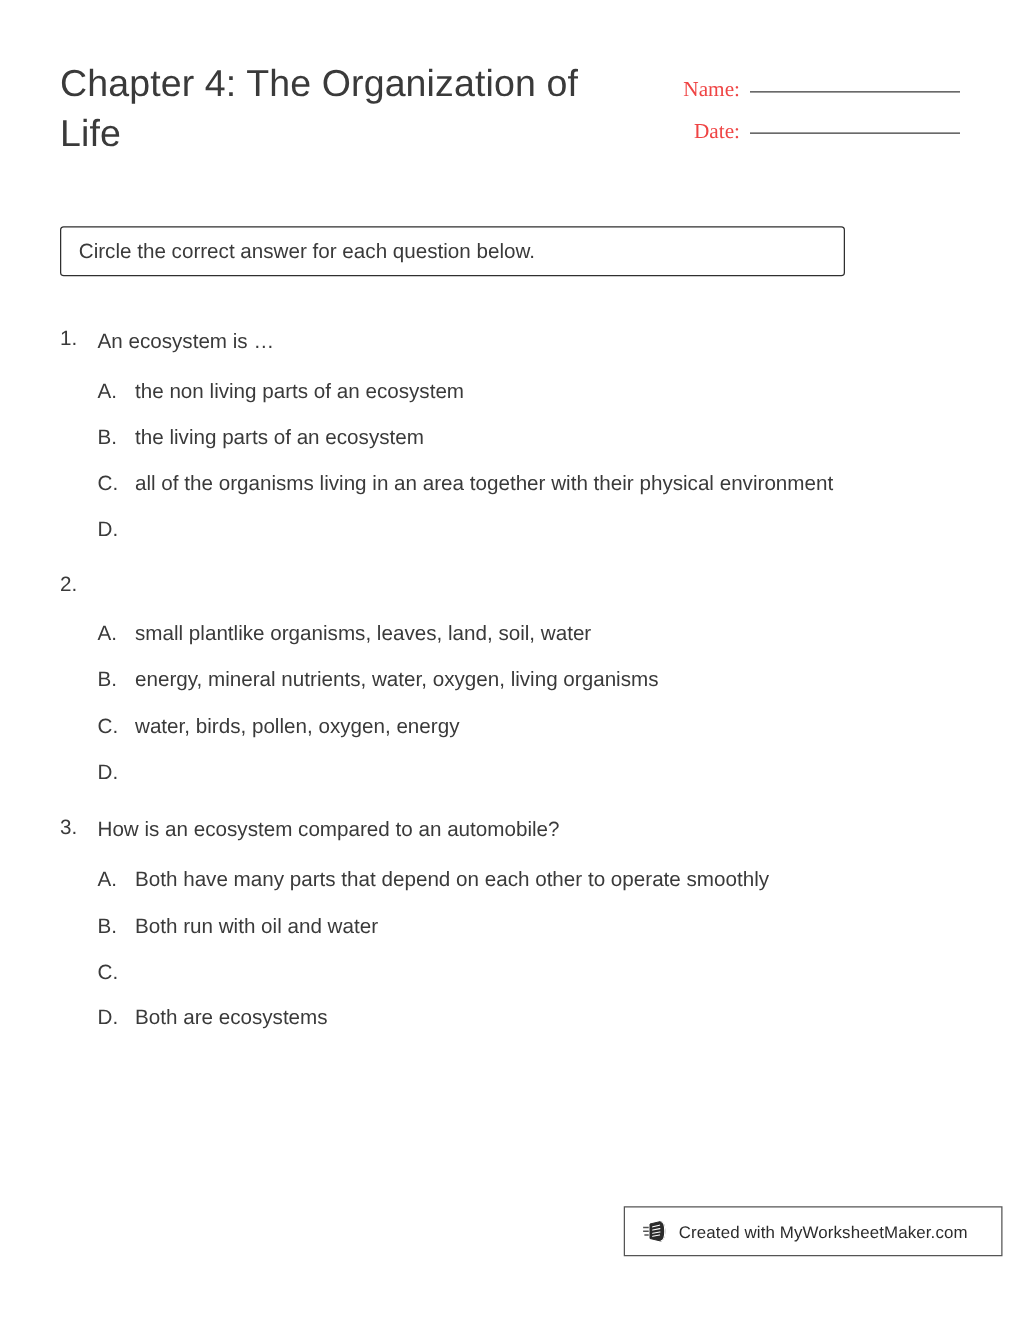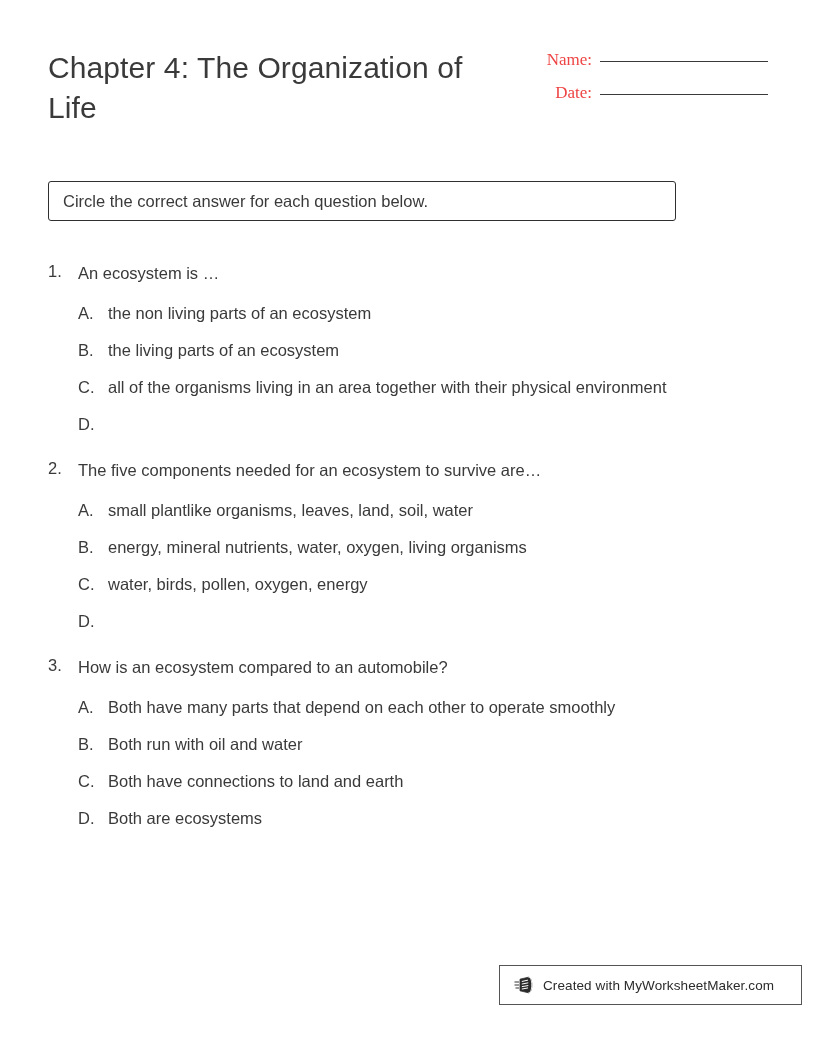--- a/index.html
+++ b/index.html
@@ -16,21 +16,21 @@
     overflow: hidden;
   }
 
   
   .header {
     position: absolute;
     left: 48px;
     top: 44px;
     width: 720px;
     display: flex;
-    align-items: flex-start;
+    align-items: flex-end;
     justify-content: space-between;
   }
   .worksheet-title {
     width: 470px;
     font-size: 30px;
     line-height: 40px;
     font-weight: 300;
     color: #3a3a3a;
     letter-spacing: 0.1px;
     margin: 0;
@@ -199,21 +199,20 @@
       <span class="option-text">all of the organisms living in an area together with their physical environment</span>
     </div>
     <div class="option-row">
       <span class="option-letter">D.</span>
     </div>
   </div>
 
   <div class="question-block">
     <div class="question-stem">
       <span class="question-number">2.</span>
-      <span class="question-text">The five components needed for an ecosystem to survive are…</span>
     </div>
     <div class="option-row">
       <span class="option-letter">A.</span>
       <span class="option-text">small plantlike organisms, leaves, land, soil, water</span>
     </div>
     <div class="option-row">
       <span class="option-letter">B.</span>
       <span class="option-text">energy, mineral nutrients, water, oxygen, living organisms</span>
     </div>
     <div class="option-row">
@@ -233,21 +232,20 @@
     <div class="option-row">
       <span class="option-letter">A.</span>
       <span class="option-text">Both have many parts that depend on each other to operate smoothly</span>
     </div>
     <div class="option-row">
       <span class="option-letter">B.</span>
       <span class="option-text">Both run with oil and water</span>
     </div>
     <div class="option-row">
       <span class="option-letter">C.</span>
-      <span class="option-text">Both have connections to land and earth</span>
     </div>
     <div class="option-row">
       <span class="option-letter">D.</span>
       <span class="option-text">Both are ecosystems</span>
     </div>
   </div>
 
 </div>
 
 <div class="footer-badge">

